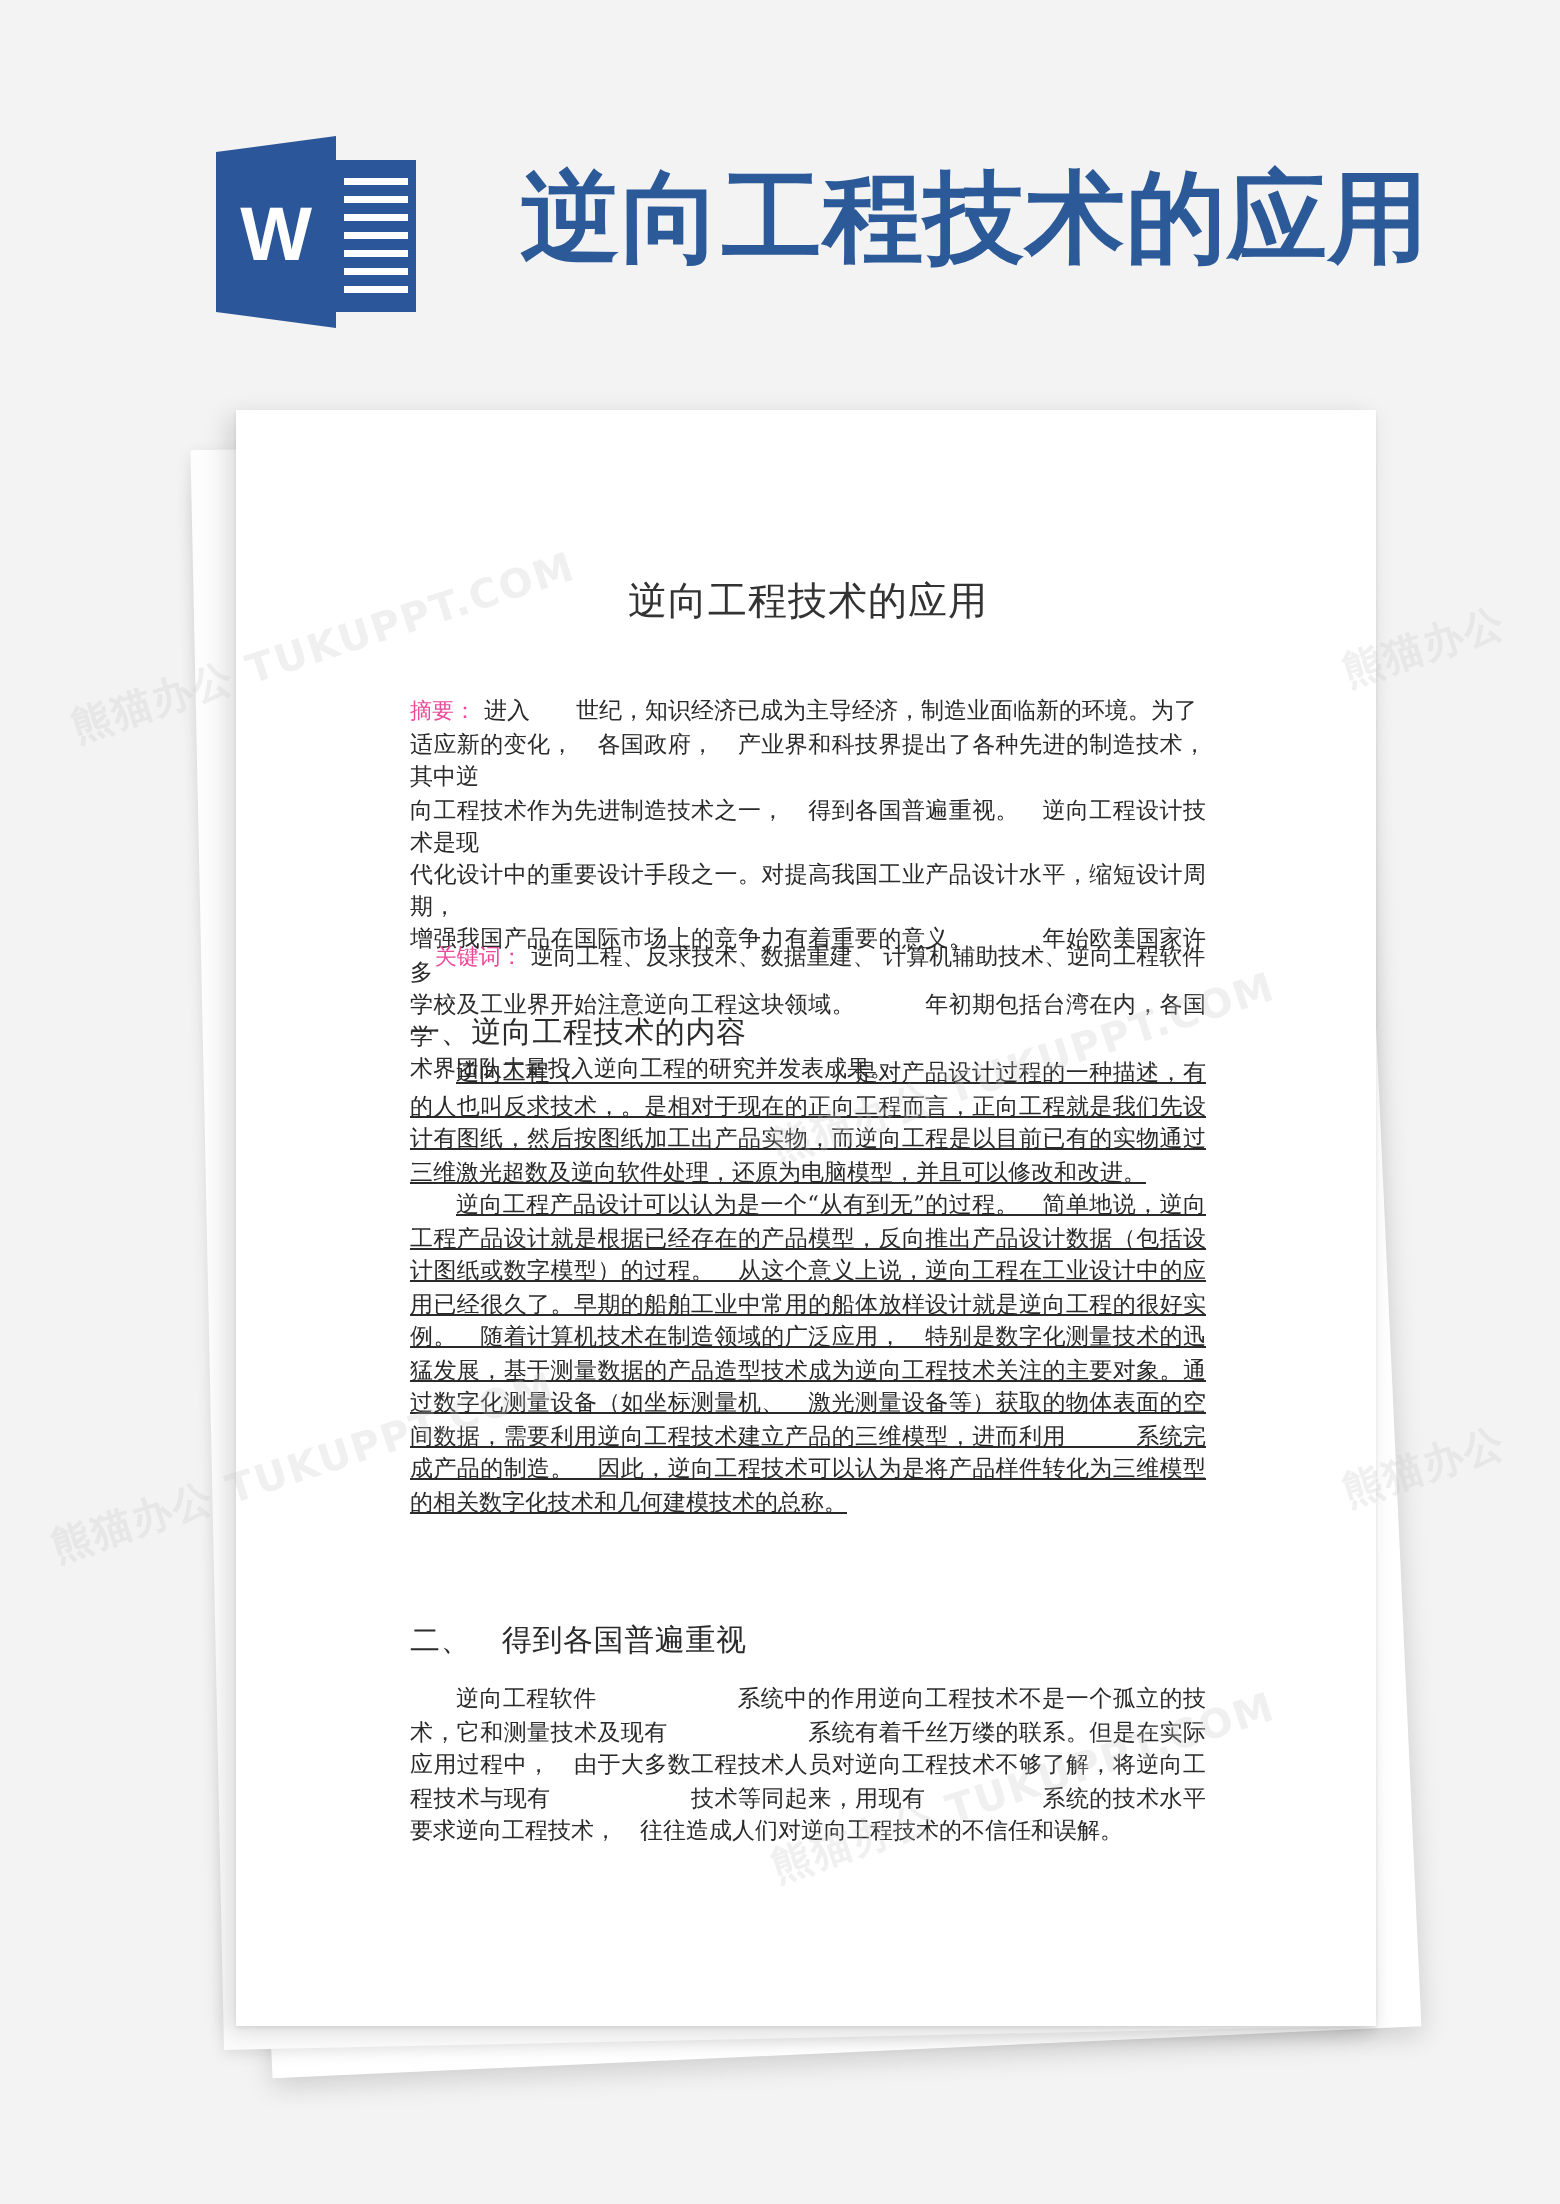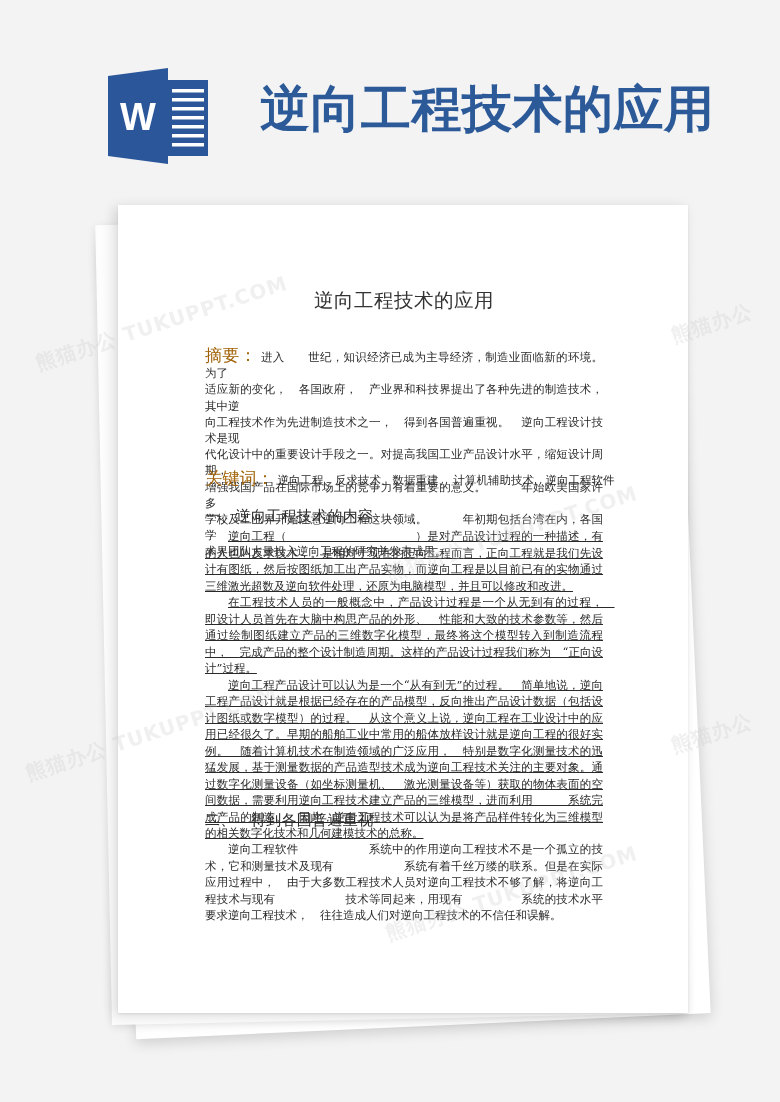--- a/index.html
+++ b/index.html
@@ -36,21 +36,21 @@
   }
   .doc {
     position: absolute; left: 87px; top: 0; width: 398px;
     color: #2a2a2a;
   }
   .doc-title {
     position: absolute; left: 0; width: 398px; top: 82px;
     text-align: center; font-size: 19.5px; color: #333; letter-spacing: 0.5px;
   }
   .abstract { position: absolute; left: 0; top: 142px; width: 398px; font-size: 11.5px; line-height: 16.2px; text-align: justify; }
-  .label { font-size: 17px; color: #a16207; margin-right: 4px; }
+  .label { font-size: 11px; color: #ec4899; margin-right: 4px; }
   .keywords { position: absolute; left: 0; top: 263px; width: 410px; font-size: 11.5px; line-height: 20px; white-space: nowrap; text-align: center; }
   .h1 { position: absolute; left: 0; font-size: 15px; color: #2b2b2b; letter-spacing: 0.3px; }
   .sec1-title { top: 302px; }
   .sec2-title { top: 606px; }
   .para-block { position: absolute; left: 0; width: 398px; font-size: 11.5px; line-height: 16.5px; text-align: justify; }
   .p { margin: 0; text-indent: 2em; }
   .sec1-body { top: 323px; text-decoration: underline; }
   .sec2-body { top: 636px; }
   .watermark {
     position: absolute; font-family: "DejaVu Sans", sans-serif; font-weight: bold;
@@ -98,21 +98,20 @@
       <span>术界团队大量投入逆向工程的研究并发表成果。</span>
     </div>
 
     <div class="keywords">
       <span class="label">关键词：</span><span>逆向工程、反求技术、数据重建、 计算机辅助技术、逆向工程软件</span>
     </div>
 
     <div class="h1 sec1-title">一、逆向工程技术的内容</div>
     <div class="para-block sec1-body">
       <p class="p">逆向工程（　　　　　　　　　　　）是对产品设计过程的一种描述，有的人也叫反求技术，。是相对于现在的正向工程而言，正向工程就是我们先设计有图纸，然后按图纸加工出产品实物，而逆向工程是以目前已有的实物通过三维激光超数及逆向软件处理，还原为电脑模型，并且可以修改和改进。</p>
-      <p class="p">在工程技术人员的一般概念中，产品设计过程是一个从无到有的过程，　即设计人员首先在大脑中构思产品的外形、　性能和大致的技术参数等，然后通过绘制图纸建立产品的三维数字化模型，最终将这个模型转入到制造流程中，　完成产品的整个设计制造周期。这样的产品设计过程我们称为　“正向设计”过程。</p>
       <p class="p">逆向工程产品设计可以认为是一个“从有到无”的过程。　简单地说，逆向工程产品设计就是根据已经存在的产品模型，反向推出产品设计数据（包括设计图纸或数字模型）的过程。　从这个意义上说，逆向工程在工业设计中的应用已经很久了。早期的船舶工业中常用的船体放样设计就是逆向工程的很好实例。　随着计算机技术在制造领域的广泛应用，　特别是数字化测量技术的迅猛发展，基于测量数据的产品造型技术成为逆向工程技术关注的主要对象。通过数字化测量设备（如坐标测量机、　激光测量设备等）获取的物体表面的空间数据，需要利用逆向工程技术建立产品的三维模型，进而利用　　　系统完成产品的制造。　因此，逆向工程技术可以认为是将产品样件转化为三维模型的相关数字化技术和几何建模技术的总称。</p>
     </div>
 
     <div class="h1 sec2-title">二、　得到各国普遍重视</div>
     <div class="para-block sec2-body">
       <p class="p">逆向工程软件　　　　　　系统中的作用逆向工程技术不是一个孤立的技术，它和测量技术及现有　　　　　　系统有着千丝万缕的联系。但是在实际应用过程中，　由于大多数工程技术人员对逆向工程技术不够了解，将逆向工程技术与现有　　　　　　技术等同起来，用现有　　　　　系统的技术水平要求逆向工程技术，　往往造成人们对逆向工程技术的不信任和误解。</p>
     </div>
   </div>
 </div>
 

